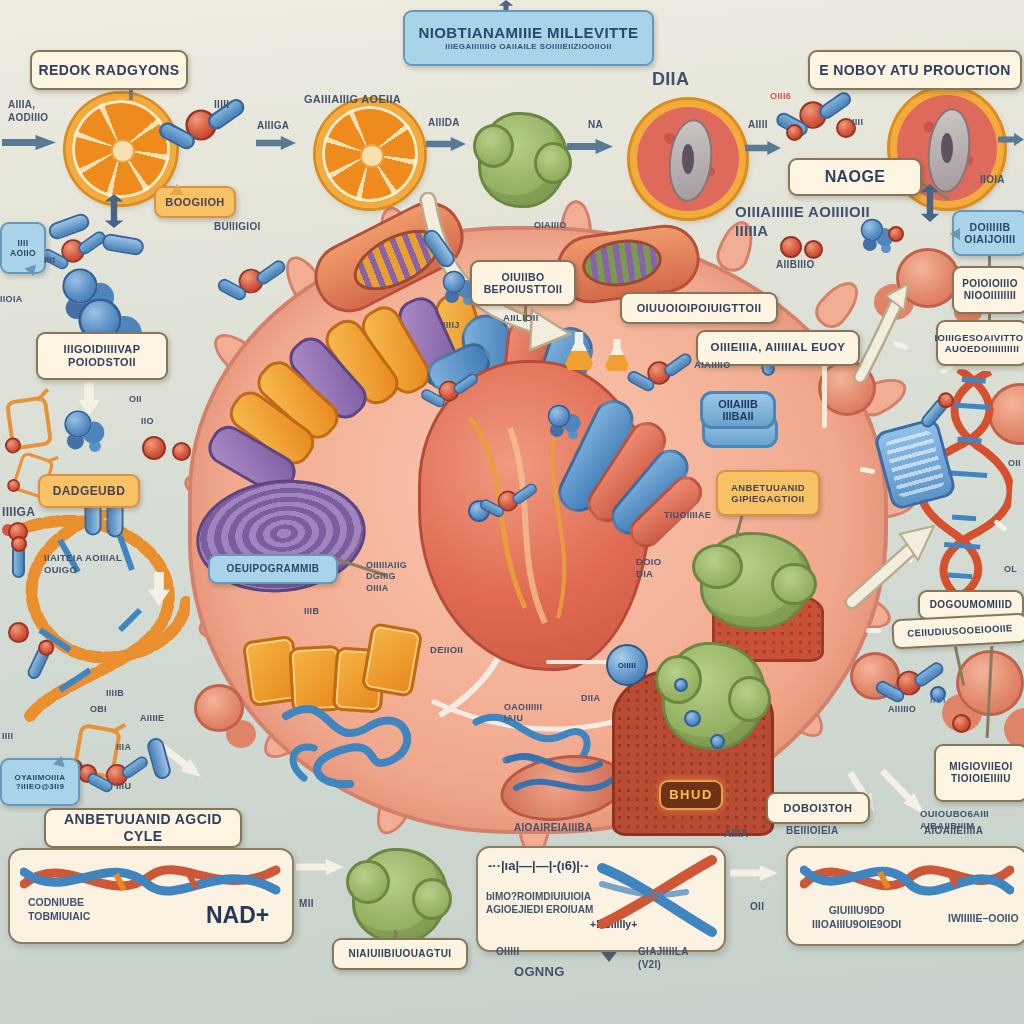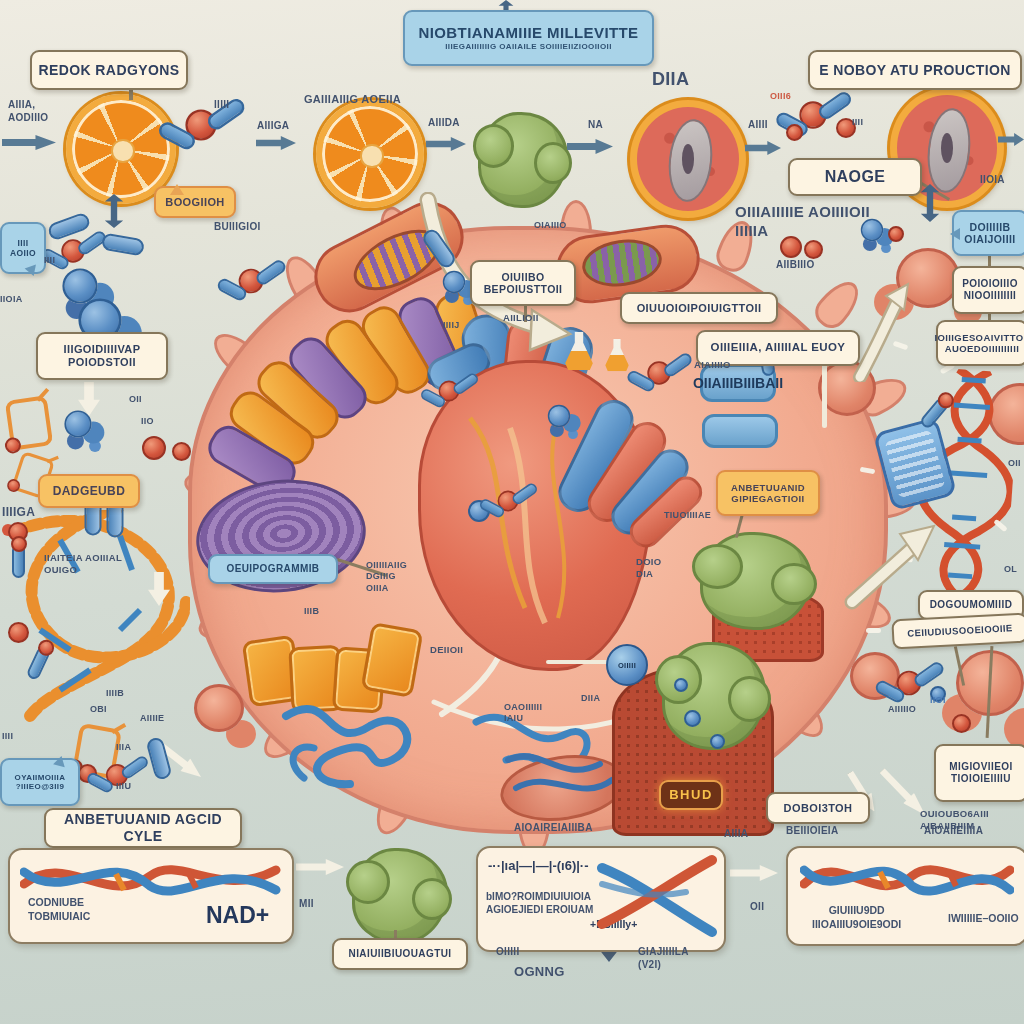--- a/index.html
+++ b/index.html
@@ -373,21 +373,21 @@
   </div>
   <div class="line" style="left:524px;top:302px;width:3px;height:20px"></div>
   <div class="box" style="left:620px;top:292px;width:154px;height:28px;font-size:11px">
     <span>OIUUOIOIPOIUIGTTOII</span>
   </div>
   <div class="box" style="left:696px;top:330px;width:160px;height:32px;font-size:11.5px">
     <span>OIIIEIIIA, AIIIIIAL EUOY</span>
   </div>
   <div class="wline" style="left:822px;top:362px;width:5px;height:66px"></div>
   <div class="bluetile" style="left:702px;top:414px;width:70px;height:28px"></div>
-  <div class="bluetile" style="left:700px;top:364px;width:70px;height:32px;display:flex;flex-direction:row;align-items:center;justify-content:center;text-align:center;color:#1e3a5c;font-weight:bold;font-size:14px">
+  <div class="bluetile" style="left:700px;top:391px;width:70px;height:32px;display:flex;flex-direction:column;align-items:center;justify-content:center;text-align:center;color:#1e3a5c;font-weight:bold;font-size:11px">
     <span>OIIAIIIB</span>
       <span>IIIBAII</span>
   </div>
   <div class="box yellow" style="left:716px;top:470px;width:100px;height:42px;font-size:9.5px">
     <span>ANBETUUANID</span>
       <span>GIPIEGAGTIOII</span>
   </div>
   <div class="line" style="left:738px;top:512px;width:3px;height:26px;transform:rotate(15deg)"></div>
   <div class="box blue" style="left:208px;top:554px;width:126px;height:26px;font-size:10px">
     <span>OEUIPOGRAMMIB</span>

